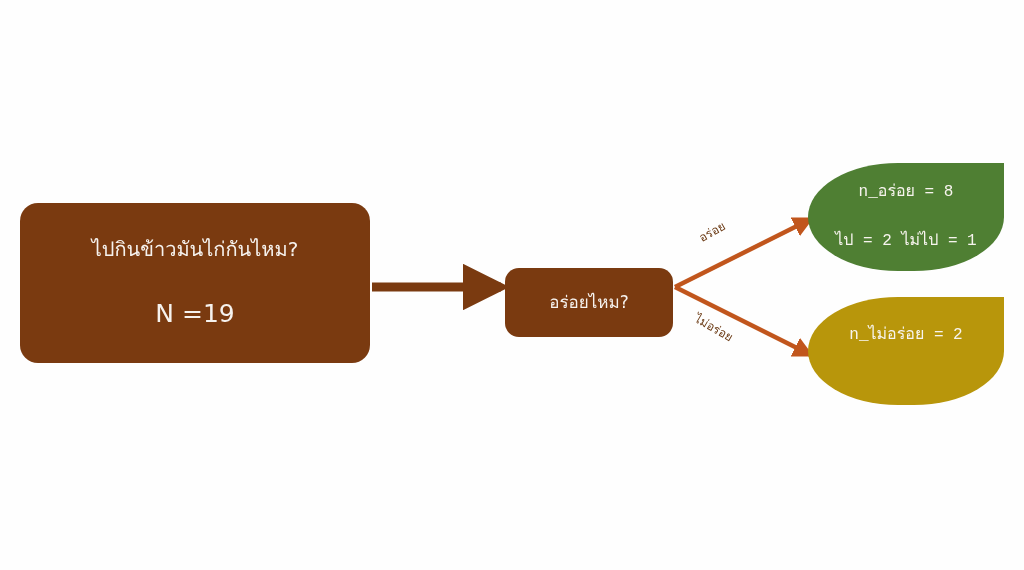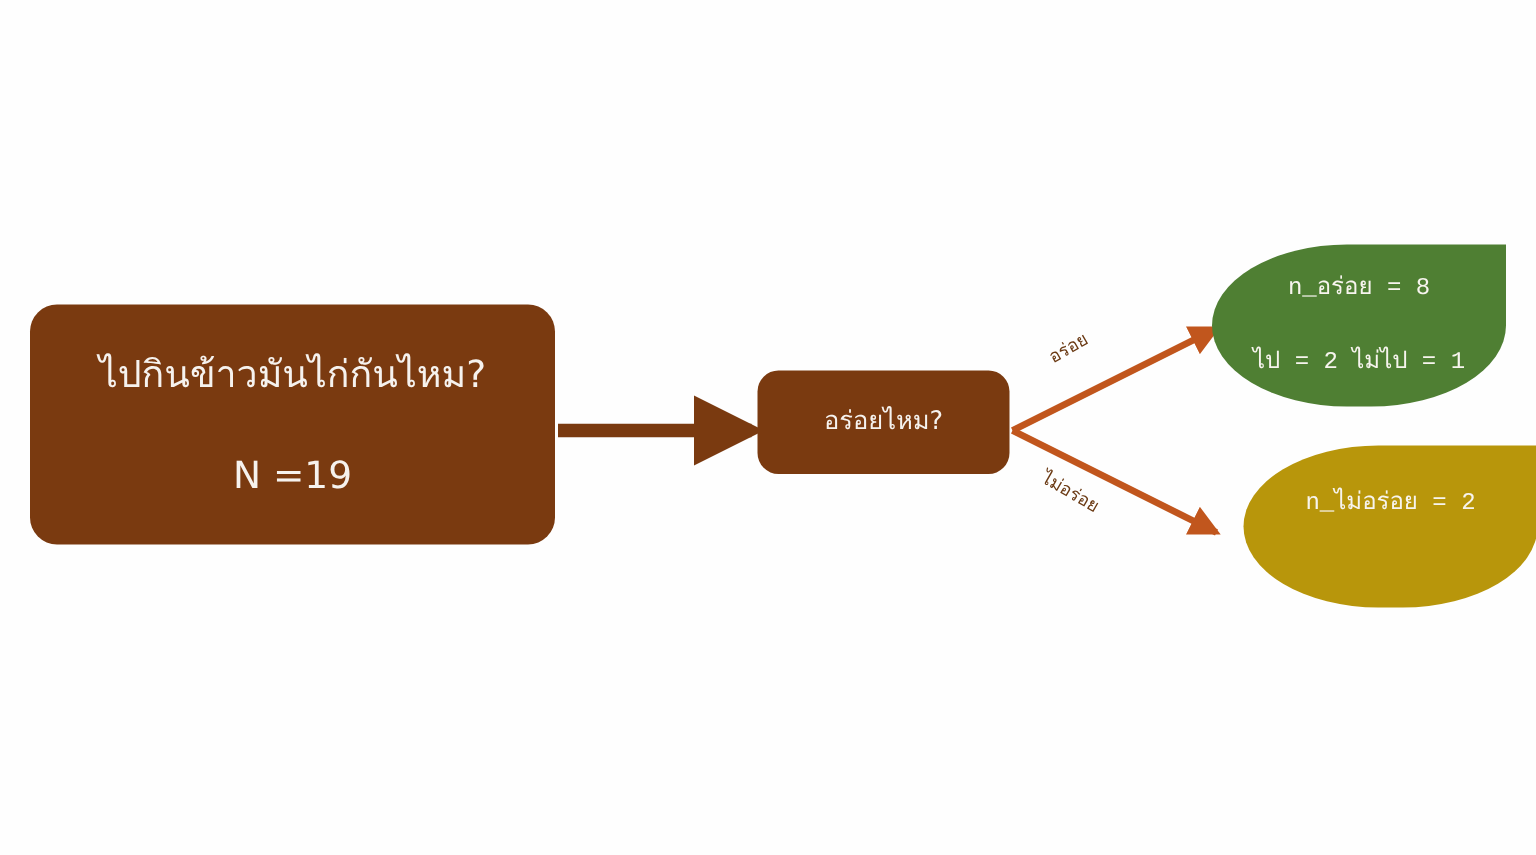--- a/index.html
+++ b/index.html
@@ -41,31 +41,31 @@
     text-align: center;
   }
   #root-node {
     left: 20px;
     top: 203px;
     width: 350px;
     height: 160px;
     border-radius: 18px;
   }
   #root-node .line-1 {
-    font-size: 25px;
+    font-size: 20px;
     line-height: 1.25;
     margin-bottom: 36px;
   }
   #root-node .line-2 {
     font-size: 25px;
     line-height: 1.25;
   }
   #decision-node {
     left: 505px;
-    top: 247px;
+    top: 268px;
     width: 168px;
     height: 69px;
   }
   #decision-node .line-1 {
     font-size: 17px;
     line-height: 1.2;
   }
 
   
   .leaf-node {
@@ -91,21 +91,21 @@
   .leaf-node .leaf-line.first {
     margin-bottom: 30px;
   }
   #leaf-yes {
     left: 808px;
     top: 163px;
     width: 196px;
     height: 108px;
   }
   #leaf-no {
-    left: 829px;
+    left: 808px;
     top: 297px;
     width: 196px;
     height: 108px;
     align-items: center;
   }
 
   
   .branch-label {
     position: absolute;
     font-size: 12px;

